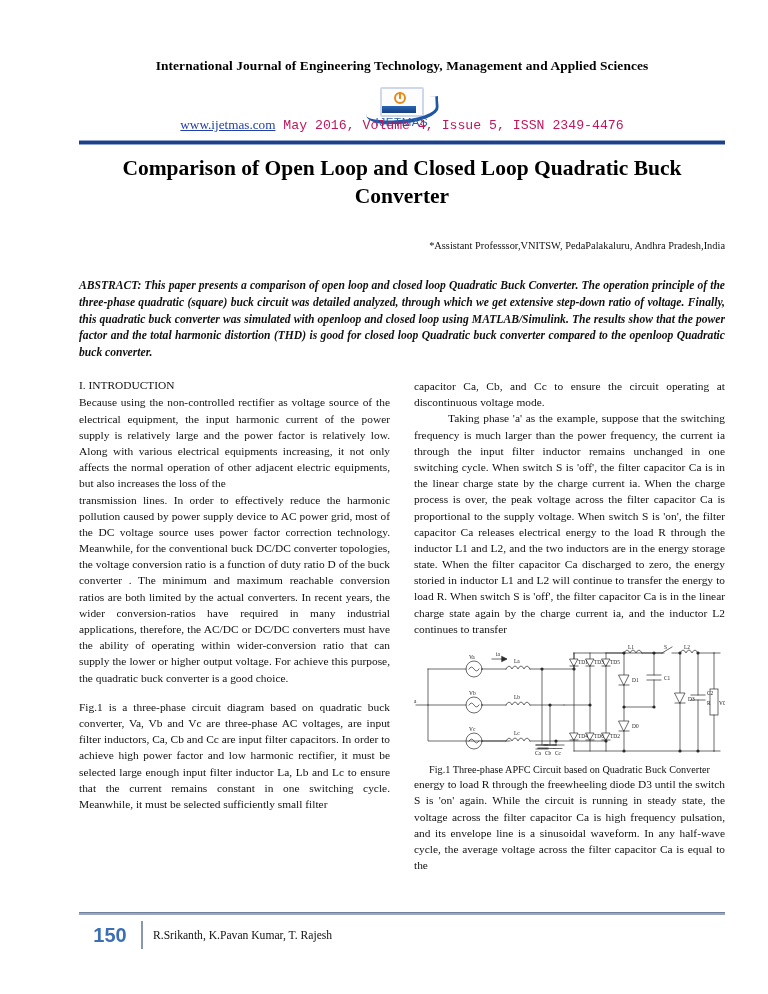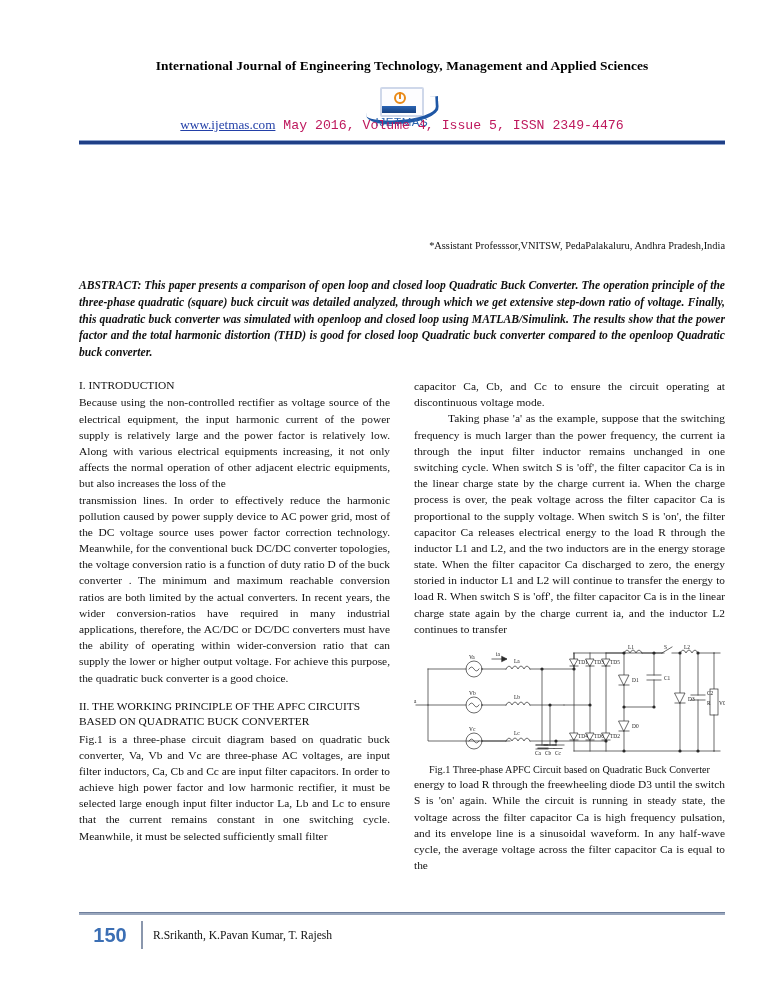--- a/index.html
+++ b/index.html
@@ -270,32 +270,32 @@
     </div>
     <div class="logo-text">IJETMAS</div>
   </div>
 
   <div class="issue-line">
     <span class="issue-url">www.ijetmas.com</span><span class="issue-meta"> May 2016, Volume 4, Issue 5, ISSN 2349-4476</span>
   </div>
 
   <div class="header-rule"></div>
 
+  <div class="paper-title">Comparison of Open Loop and Closed Loop Quadratic Buck Converter</div>
   <div class="affiliation">*Assistant Professsor,VNITSW, PedaPalakaluru, Andhra Pradesh,India</div>
 
   <div class="abstract">
     <span class="abs-label">ABSTRACT:</span><span> This paper presents a comparison of open loop and closed loop Quadratic Buck Converter. The operation principle of the three-phase quadratic (square) buck circuit was detailed analyzed, through which we get extensive step-down ratio of voltage. Finally, this quadratic buck converter was simulated with openloop and closed loop using MATLAB/Simulink. The results show that the power factor and the total harmonic distortion (THD) is good for closed loop Quadratic buck converter compared to the openloop Quadratic buck converter.</span>
   </div>
 
   <div class="col col-left">
     <div class="sec-head">I. INTRODUCTION</div>
     <div class="para">Because using the non-controlled rectifier as voltage source of the electrical equipment, the input harmonic current of the power supply is relatively large and the power factor is relatively low. Along with various electrical equipments increasing, it not only affects the normal operation of other adjacent electric equipments, but also increases the loss of the</div>
     <div class="para">transmission lines. In order to effectively reduce the harmonic pollution caused by power supply device to AC power grid, most of the DC voltage source uses power factor correction technology. Meanwhile, for the conventional buck DC/DC converter topologies, the voltage conversion ratio is a function of duty ratio D of the buck converter . The minimum and maximum reachable conversion ratios are both limited by the actual converters. In recent years, the wider conversion-ratios have required in many industrial applications, therefore, the AC/DC or DC/DC converters must have the ability of operating within wider-conversion ratio that can supply the lower or higher output voltage. For achieve this purpose, the quadratic buck converter is a good choice.</div>
     <div class="gap"></div>
-    <div class="sec-head">II. THE WORKING PRINCIPLE OF THE APFC CIRCUITS BASED ON QUADRATIC BUCK CONVERTER</div>
     <div class="para">Fig.1 is a three-phase  circuit diagram based on quadratic buck converter, Va, Vb and Vc are three-phase AC voltages, are input filter inductors, Ca, Cb and Cc are input filter capacitors. In order to achieve high power factor and low harmonic rectifier, it must be selected large enough input filter inductor La, Lb and Lc to ensure that the current remains constant in one switching cycle. Meanwhile, it must be selected sufficiently small filter</div>
   </div>
 
   <div class="col col-right">
     <div class="para">capacitor Ca, Cb, and Cc to ensure the circuit operating at discontinuous voltage mode.</div>
     <div class="para indent">Taking phase 'a' as the example, suppose that the switching frequency is much larger than the power frequency, the current ia  through the input filter inductor remains unchanged in one switching cycle. When switch S is 'off', the filter capacitor Ca is in the linear charge state by the charge current ia. When the charge process is over, the peak voltage across the filter capacitor Ca is proportional to the supply voltage. When switch S is 'on', the filter capacitor Ca releases electrical energy to the load R through the inductor L1 and L2, and the two inductors are in the energy storage state. When the filter capacitor Ca discharged to zero, the energy storied in inductor L1 and L2 will continue to transfer the energy to load R. When switch S is 'off', the filter capacitor Ca is in the linear charge state again by the charge current ia, and the inductor L2 continues to transfer</div>
 
     <div class="figure">
       <svg class="fig-canvas" viewBox="0 0 311 112">
         <g stroke="#2b2b2b" stroke-width="0.7" fill="none" stroke-linecap="square">

